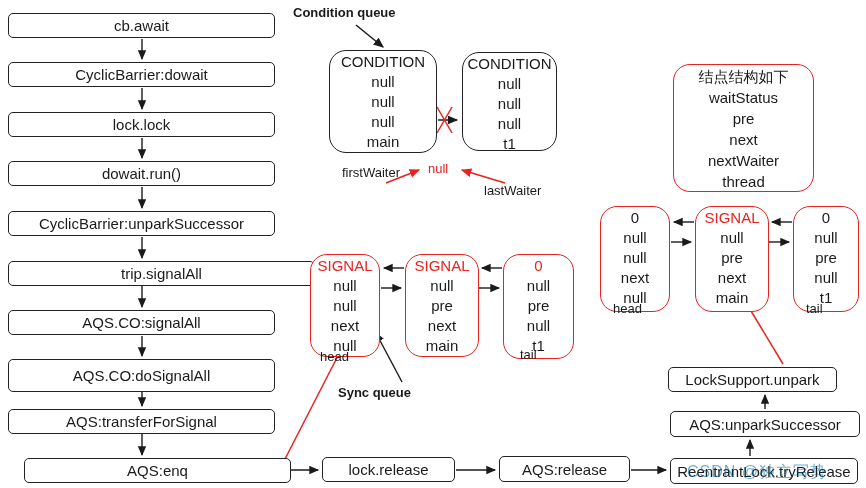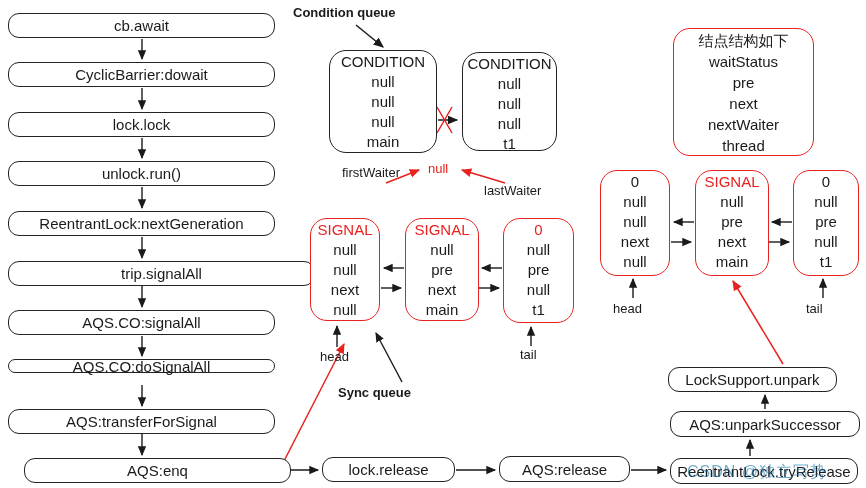--- a/index.html
+++ b/index.html
@@ -1,23 +1,23 @@
 <!DOCTYPE html>
 <html><head>
 <meta charset="utf-8">
 <style>
   html,body{margin:0;padding:0;background:#fff;}
   #canvas{position:relative;width:866px;height:488px;background:#fff;
     font-family:"Liberation Sans",sans-serif;color:#1a1a1a;overflow:hidden;}
   #arrows{position:absolute;left:0;top:0;width:866px;height:488px;pointer-events:none;}
-  .fb{position:absolute;box-sizing:border-box;border:1.5px solid #222;border-radius:11px;
+  .fb{position:absolute;box-sizing:border-box;border:1.5px solid #222;border-radius:5px;
     background:#fff;display:flex;align-items:center;justify-content:center;font-size:15px;}
   .node{position:absolute;box-sizing:border-box;border:1.6px solid #222;border-radius:17px;
     background:#fff;text-align:center;font-size:15px;line-height:20px;padding-top:1px;}
-  .red-b{border-color:#e8221f;}
+  .red-b{border-color:#e8221f;margin-top:36px;}
   .t-red{color:#e8221f;}
   .lbl{position:absolute;font-size:13px;white-space:nowrap;}
   .bold{font-weight:bold;}
   .nr{height:20px;}
   .ns .nr{height:21px;}
   #watermark{position:absolute;left:687px;top:462px;font-size:16px;color:#0369a1;
     opacity:.55;letter-spacing:1px;z-index:5;white-space:nowrap;}
 </style>
 </head>
 <body>
@@ -91,32 +91,32 @@
   <div class="fb" style="left:8px;top:13px;width:267px;height:25px">
       <span>cb.await</span>
     </div>
   <div class="fb" style="left:8px;top:62px;width:267px;height:25px">
       <span>CyclicBarrier:dowait</span>
     </div>
   <div class="fb" style="left:8px;top:112px;width:267px;height:25px">
       <span>lock.lock</span>
     </div>
   <div class="fb" style="left:8px;top:161px;width:267px;height:25px">
-      <span>unlock.run()</span>
+      <span>dowait.run()</span>
     </div>
   <div class="fb" style="left:8px;top:211px;width:267px;height:25px">
-      <span>ReentrantLock:nextGeneration</span>
+      <span>CyclicBarrier:unparkSuccessor</span>
     </div>
   <div class="fb" style="left:8px;top:261px;width:307px;height:25px">
       <span>trip.signalAll</span>
     </div>
   <div class="fb" style="left:8px;top:310px;width:267px;height:25px">
       <span>AQS.CO:signalAll</span>
     </div>
-  <div class="fb" style="left:8px;top:359px;width:267px;height:14px">
+  <div class="fb" style="left:8px;top:359px;width:267px;height:33px">
       <span>AQS.CO:doSignalAll</span>
     </div>
   <div class="fb" style="left:8px;top:409px;width:267px;height:25px">
       <span>AQS:transferForSignal</span>
     </div>
   <div class="fb" style="left:24px;top:458px;width:267px;height:25px">
       <span>AQS:enq</span>
     </div>
 
   <div class="lbl bold" style="left:293px;top:5px">Condition queue</div>

